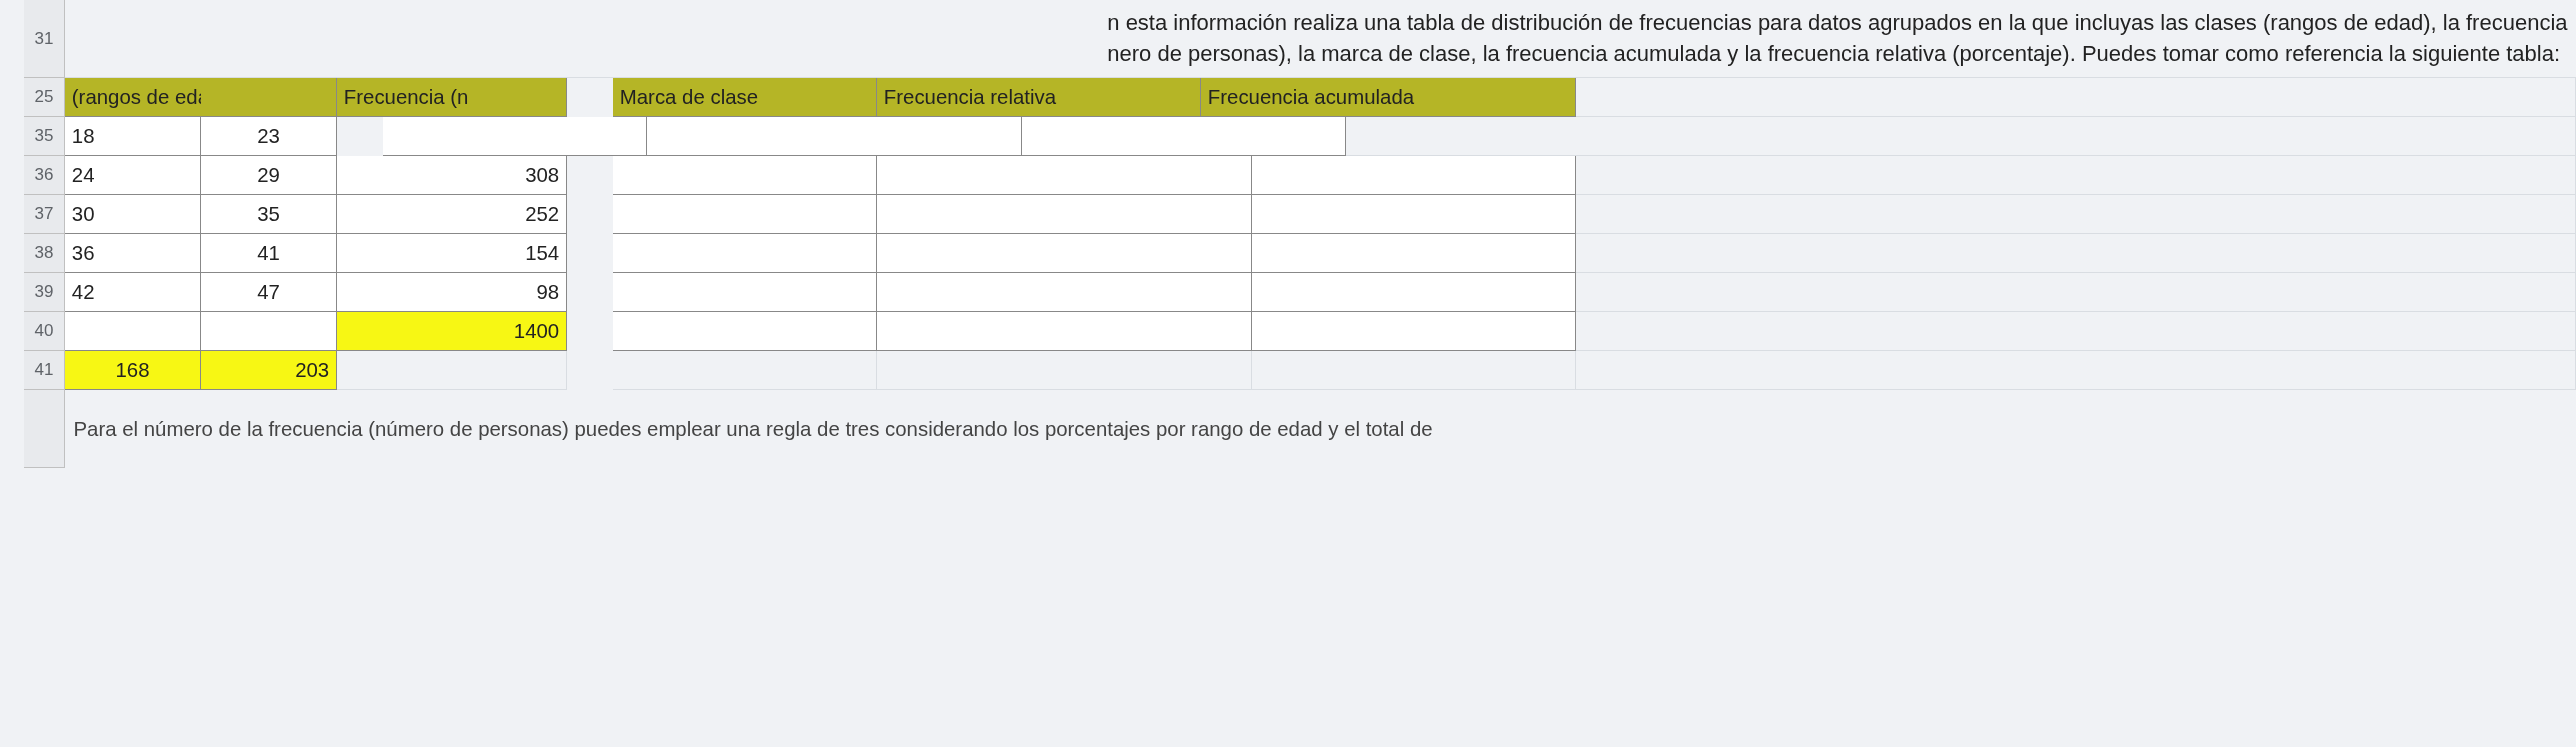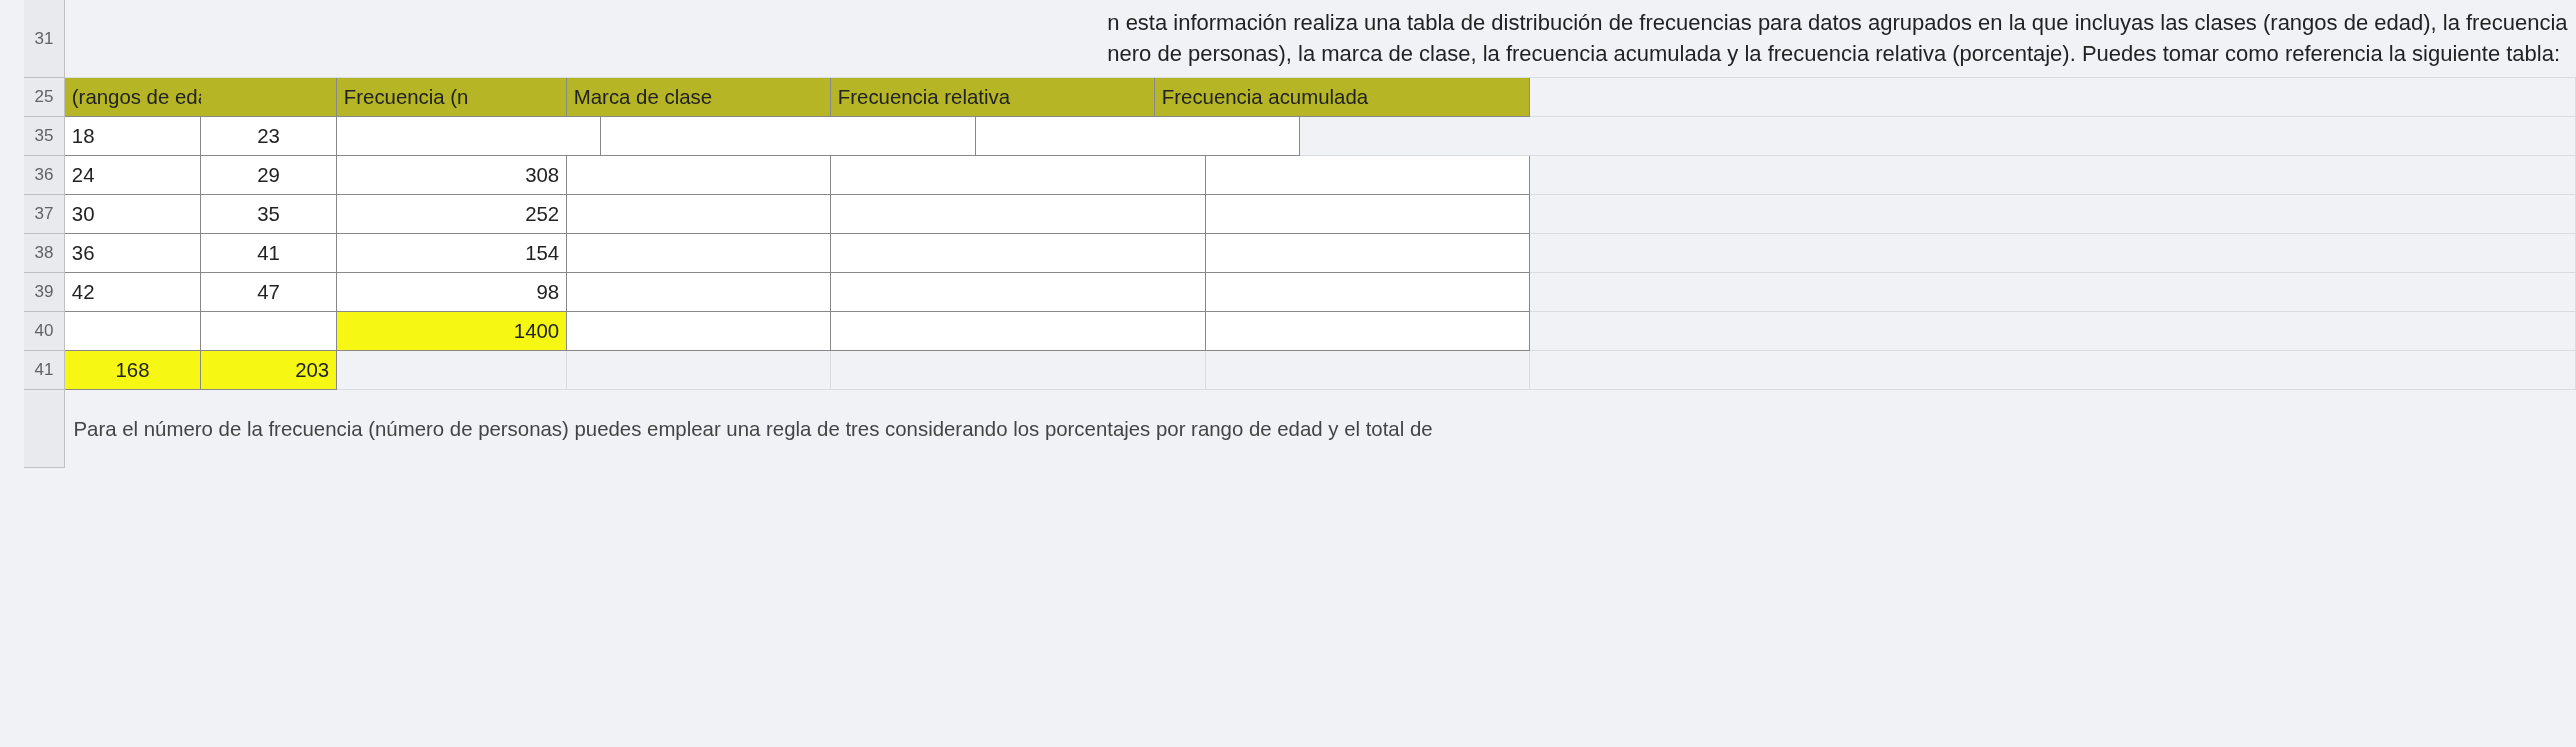--- a/index.html
+++ b/index.html
@@ -95,21 +95,21 @@
       top: 3.4px;
       left: 50%;
       width: 1.7px;
       height: 70%;
       background: #000;
     }
     
     .c-a { width: 136px; }
     .c-b { width: 136px; }
     .c-c { width: 230px; }
-    .c-d { width: 264px; }
+    .c-d { width: 264px; margin-left: 46px; }
     .c-e { width: 375px; }
     .c-f { width: 324px; }
     .c-rest { flex: 1; border-right: none; background: transparent; border-bottom: 0.9px solid #d9dde2; }
     .footer-text {
       flex: 1;
       padding: 5.1px 8.5px;
       font-size: 20.4px;
       color: #444;
       background: transparent;
       display: flex;

